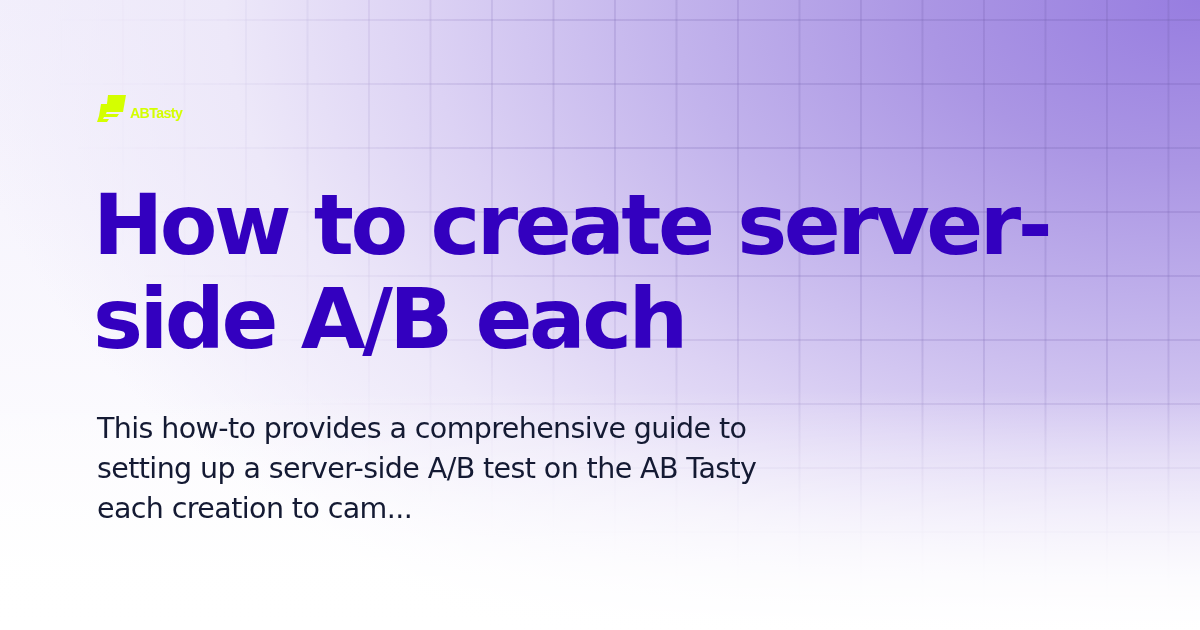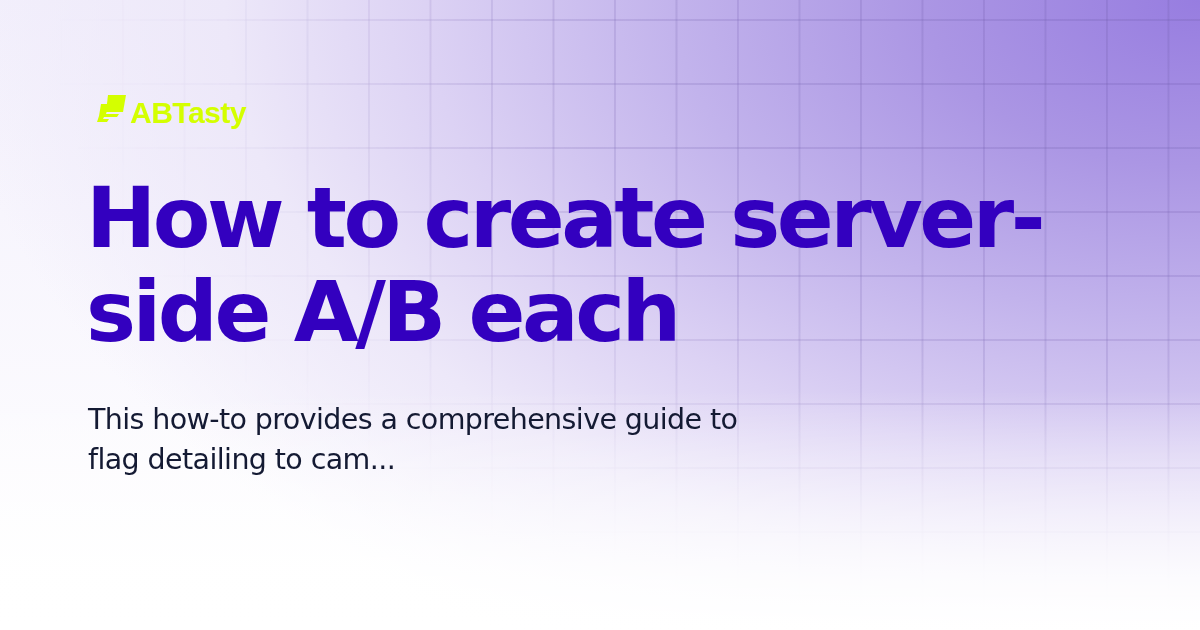--- a/index.html
+++ b/index.html
@@ -23,31 +23,31 @@
     background-size: 61.5px 64px;
     background-position: -1px 19px;
     -webkit-mask-image: radial-gradient(ellipse 1100px 620px at 1150px 40px, #000 0%, rgba(0,0,0,0.8) 55%, rgba(0,0,0,0.15) 85%, transparent 100%);
     mask-image: radial-gradient(ellipse 1100px 620px at 1150px 40px, #000 0%, rgba(0,0,0,0.8) 55%, rgba(0,0,0,0.15) 85%, transparent 100%);
   }
   .logo {
     position:absolute; left:95px; top:95px; height:30px; display:flex; align-items:center;
   }
   .logo-mark { width:36px; height:30px; display:block; }
   .logo-text {
-    font-family:"Liberation Sans", sans-serif; font-weight:700; font-size:30px;
+    font-family:"Liberation Sans", sans-serif; font-weight:700; font-size:14px;
     color:#d4ff00; letter-spacing:-0.5px; margin-left:-1px; line-height:1;margin-top:6px;
   }
   .title {
-    position:absolute; left:81px; top:166px; width:1000px; margin:5px;
+    position:absolute; left:81px; top:166px; width:1000px; margin:12px;
     font-family:"DejaVu Sans", sans-serif; font-weight:700; font-size:84px;
     line-height:94px; color:#3300bf; letter-spacing:-3.5px;
   }
   .title span { display:block; white-space:nowrap; }
   .desc {
-    position:absolute; left:81px; top:393px; width:800px; margin:7px;
+    position:absolute; left:81px; top:393px; width:800px; margin:16px;
     font-family:"DejaVu Sans", sans-serif; font-weight:400; font-size:28.5px;
     line-height:40px; color:#141a33; letter-spacing:-0.6px;
   }
   .desc span { display:block; white-space:nowrap; }
 </style>
 </head>
 <body>
 
 <div class="bg"></div>
 <div class="grid"></div>
@@ -61,14 +61,15 @@
   <span class="logo-text">ABTasty</span>
 </div>
 
 <h1 class="title">
   <span>How to create server-</span>
   <span>side A/B each</span>
 </h1>
 
 <p class="desc">
   <span>This how-to provides a comprehensive guide to</span>
-  <span>flag detailing to cam...</span>
+  <span>setting up a server-side A/B test on the AB Tasty</span>
+  <span>each creation to cam...</span>
 </p>
 
 </body></html>

